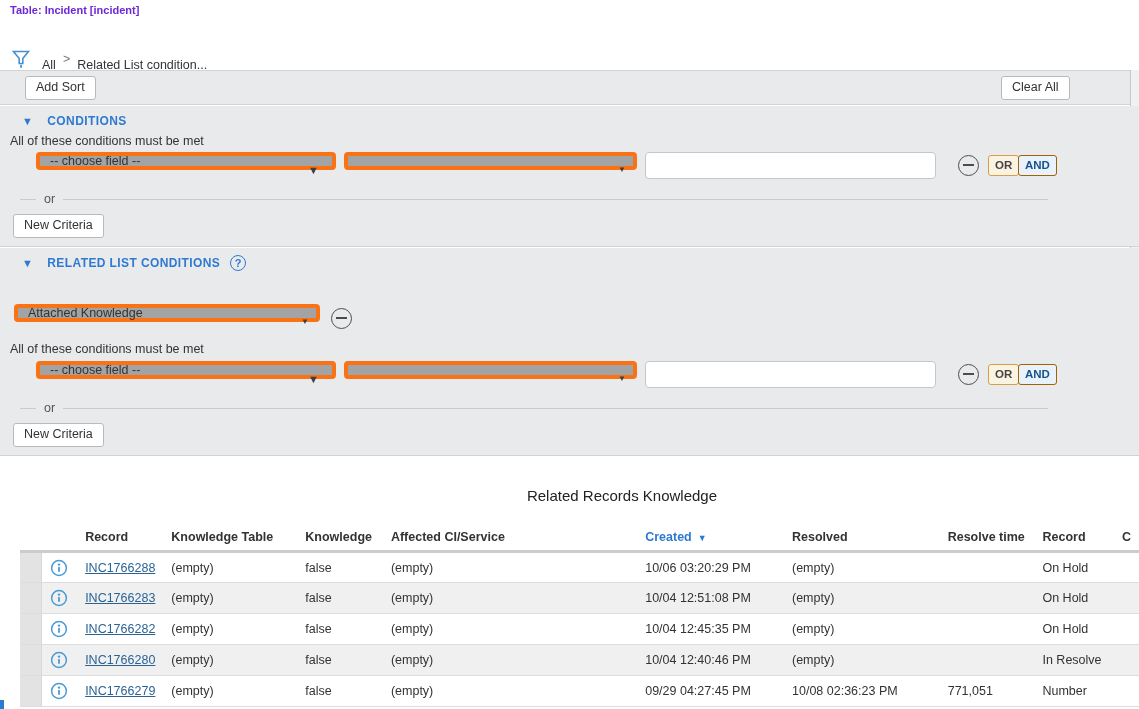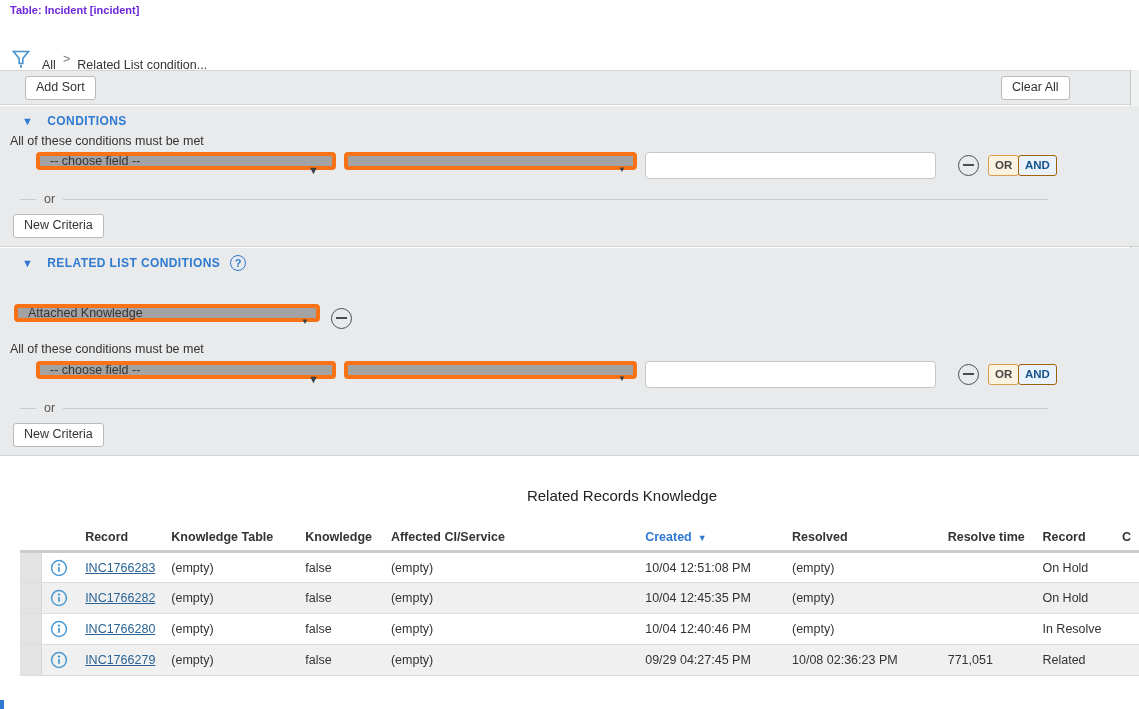--- a/index.html
+++ b/index.html
@@ -189,20 +189,39 @@
         <th>
           <span class="sorted-col">Created</span><span class="sort-arrow">▼</span>
         </th>
         <th>Resolved</th>
         <th>Resolve time</th>
         <th>Record</th>
         <th>C</th>
       </tr>
     </thead>
     <tbody>
+    <tr>
+      <td class="gutter"></td>
+      <td>
+        <svg class="info-svg" width="18" height="18" viewBox="0 0 18 18">
+          <circle cx="9" cy="9" r="7.4" fill="none" stroke="#4a9ad4" stroke-width="1.5"></circle>
+          <circle cx="9" cy="5.6" r="1.2" fill="#4a9ad4"></circle>
+          <rect x="8.1" y="7.8" width="1.8" height="5.2" rx="0.9" fill="#4a9ad4"></rect>
+        </svg>
+      </td>
+      <td><span class="num-link">INC1766288</span></td>
+      <td>(empty)</td>
+      <td>false</td>
+      <td>(empty)</td>
+      <td>10/06 03:20:29 PM</td>
+      <td>(empty)</td>
+      <td class="right-align"></td>
+      <td>On Hold</td>
+      <td></td>
+    </tr>
 
     <tr>
       <td class="gutter"></td>
       <td>
         <svg class="info-svg" width="18" height="18" viewBox="0 0 18 18">
           <circle cx="9" cy="9" r="7.4" fill="none" stroke="#4a9ad4" stroke-width="1.5"></circle>
           <circle cx="9" cy="5.6" r="1.2" fill="#4a9ad4"></circle>
           <rect x="8.1" y="7.8" width="1.8" height="5.2" rx="0.9" fill="#4a9ad4"></rect>
         </svg>
       </td>
@@ -266,20 +285,20 @@
           <rect x="8.1" y="7.8" width="1.8" height="5.2" rx="0.9" fill="#4a9ad4"></rect>
         </svg>
       </td>
       <td><span class="num-link">INC1766279</span></td>
       <td>(empty)</td>
       <td>false</td>
       <td>(empty)</td>
       <td>09/29 04:27:45 PM</td>
       <td>10/08 02:36:23 PM</td>
       <td class="right-align">771,051</td>
-      <td>Related</td>
+      <td>Number</td>
       <td></td>
     </tr>
   </tbody>
   </table>
 
   <div class="abs blue-notch"></div>
 </div>
 
 </body></html>

